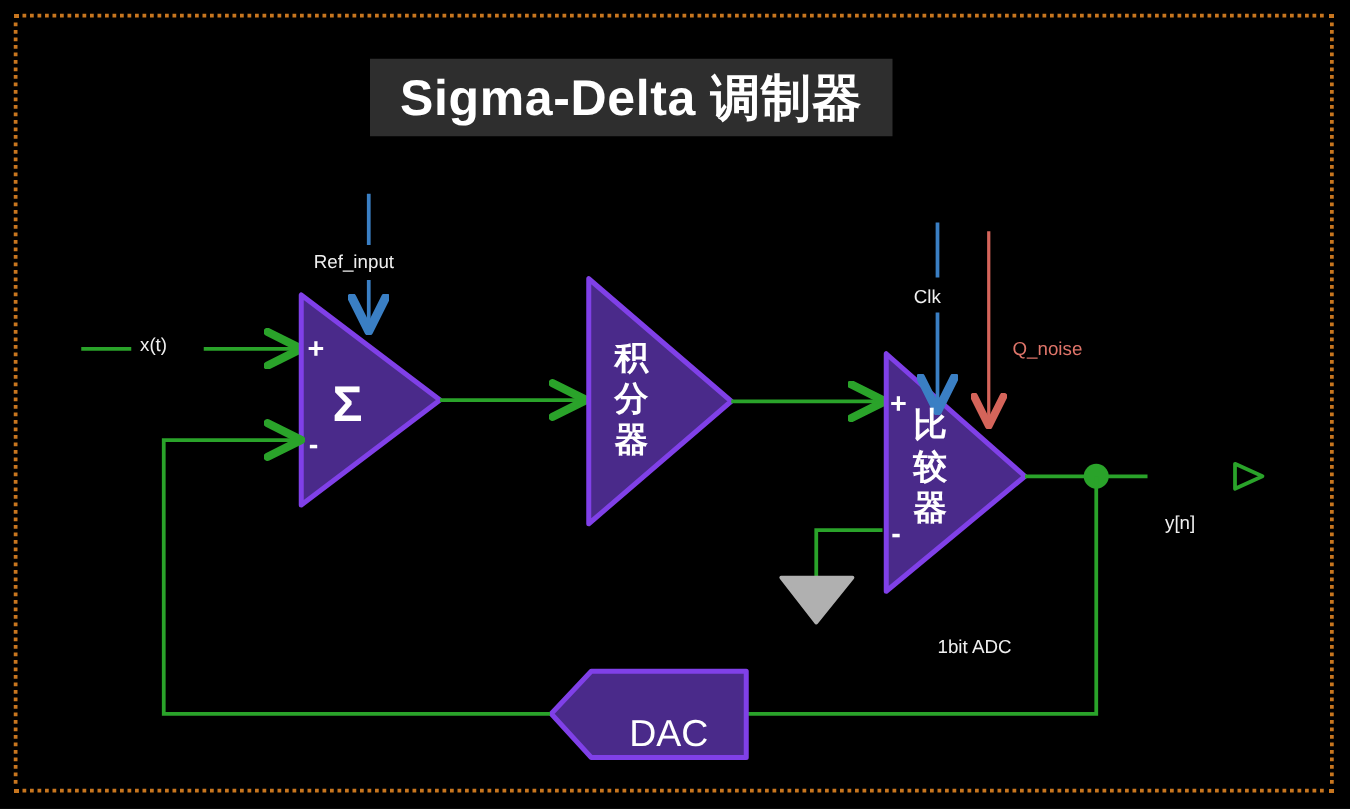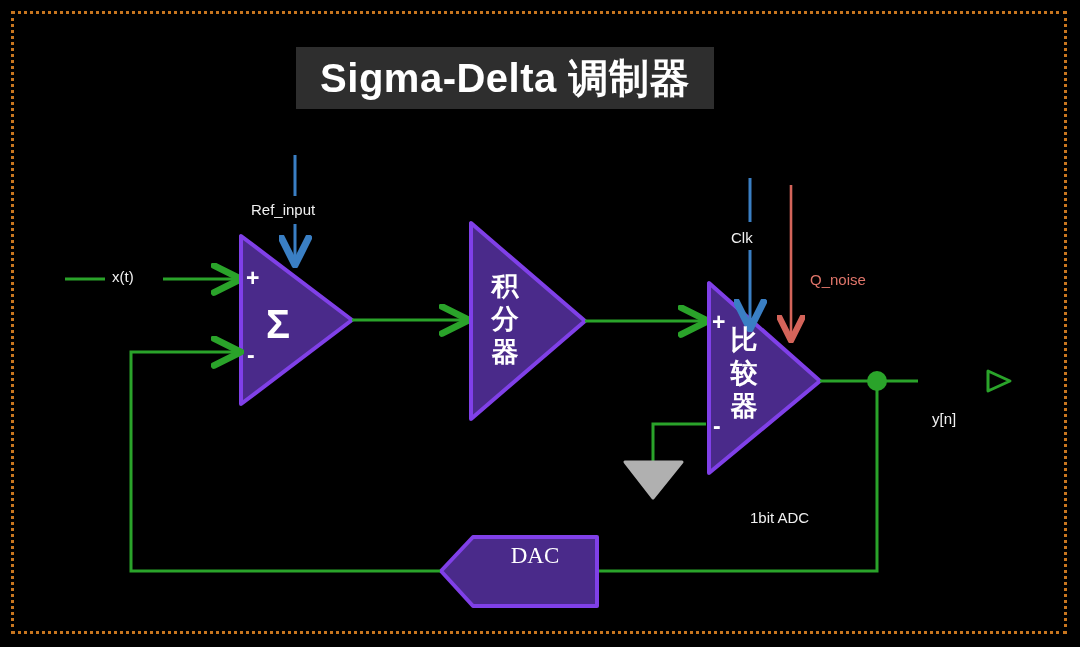--- a/index.html
+++ b/index.html
@@ -165,15 +165,15 @@
 分
 器</div>
 
   <div class="vert-cn" style="left:727px; top:324px; width:34px;">比
 较
 器</div>
   <div class="sign" style="left:712px; top:311px;">+</div>
   <div class="sign" style="left:713px; top:415px;">-</div>
   <div class="lbl" style="left:750px; top:466px;margin-top:43px;">1bit ADC</div>
 
-  <div class="blocktext" style="left:480px; top:543px; width:110px; font-size:23px;font-family:Liberation Serif, serif;">DAC</div>
+  <div class="blocktext" style="left:480px; top:571px; width:110px; font-size:30px;">DAC</div>
 
 </div>
 
 </body></html>

